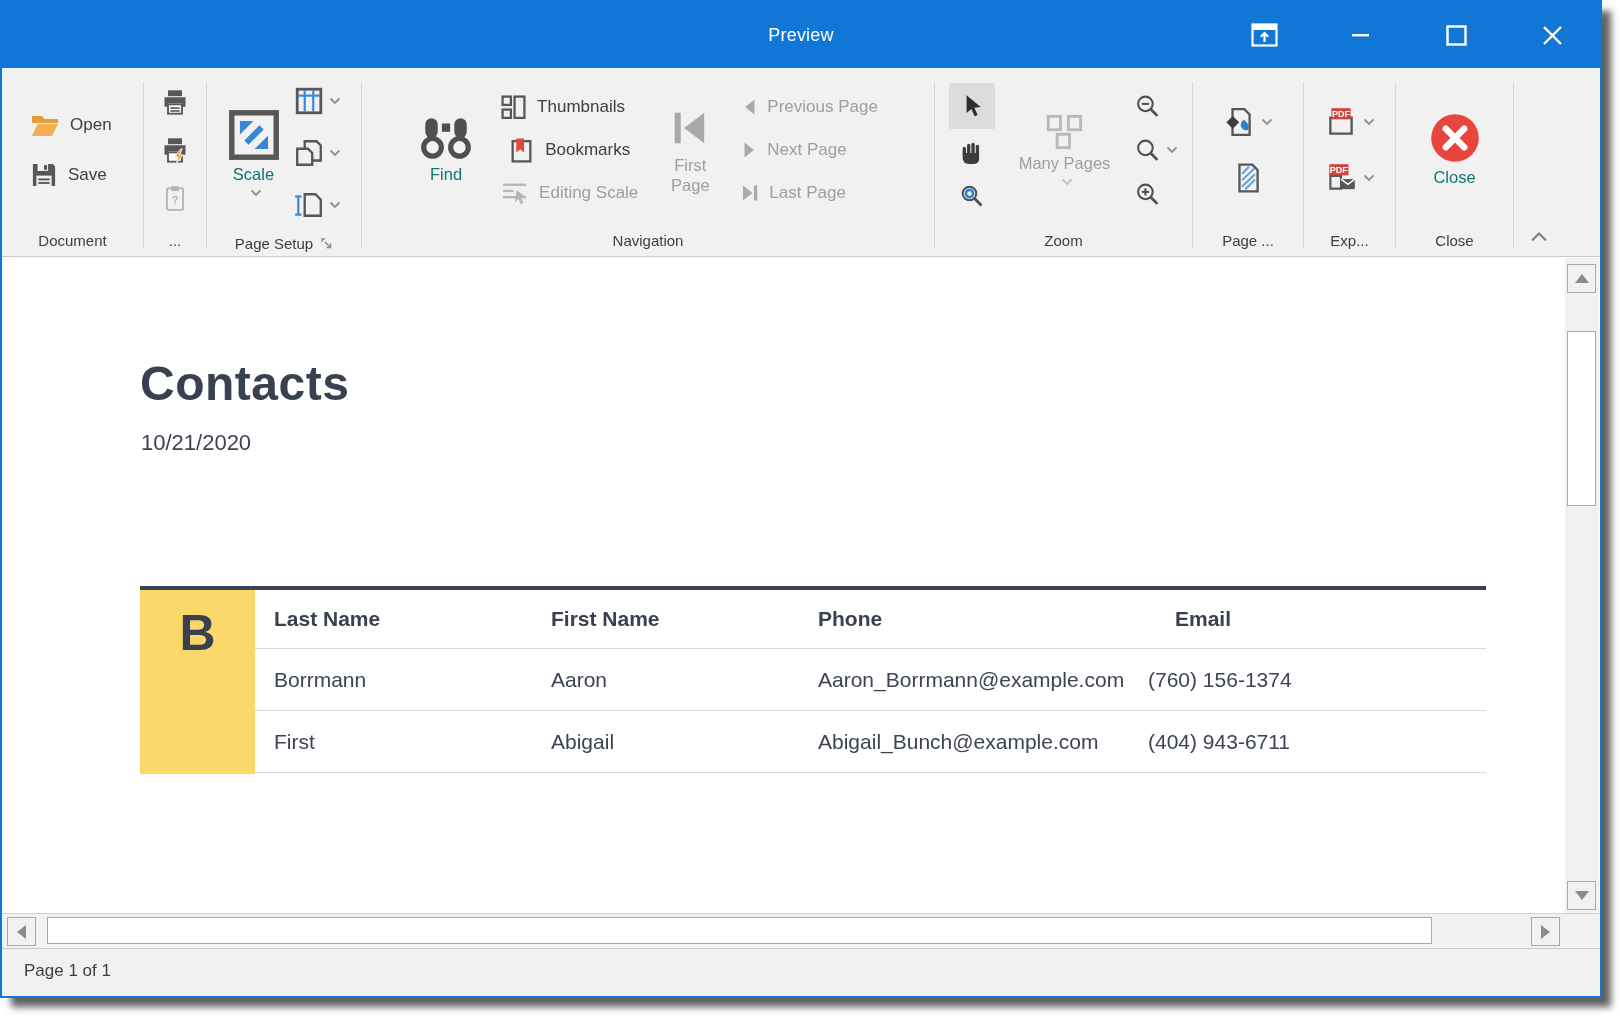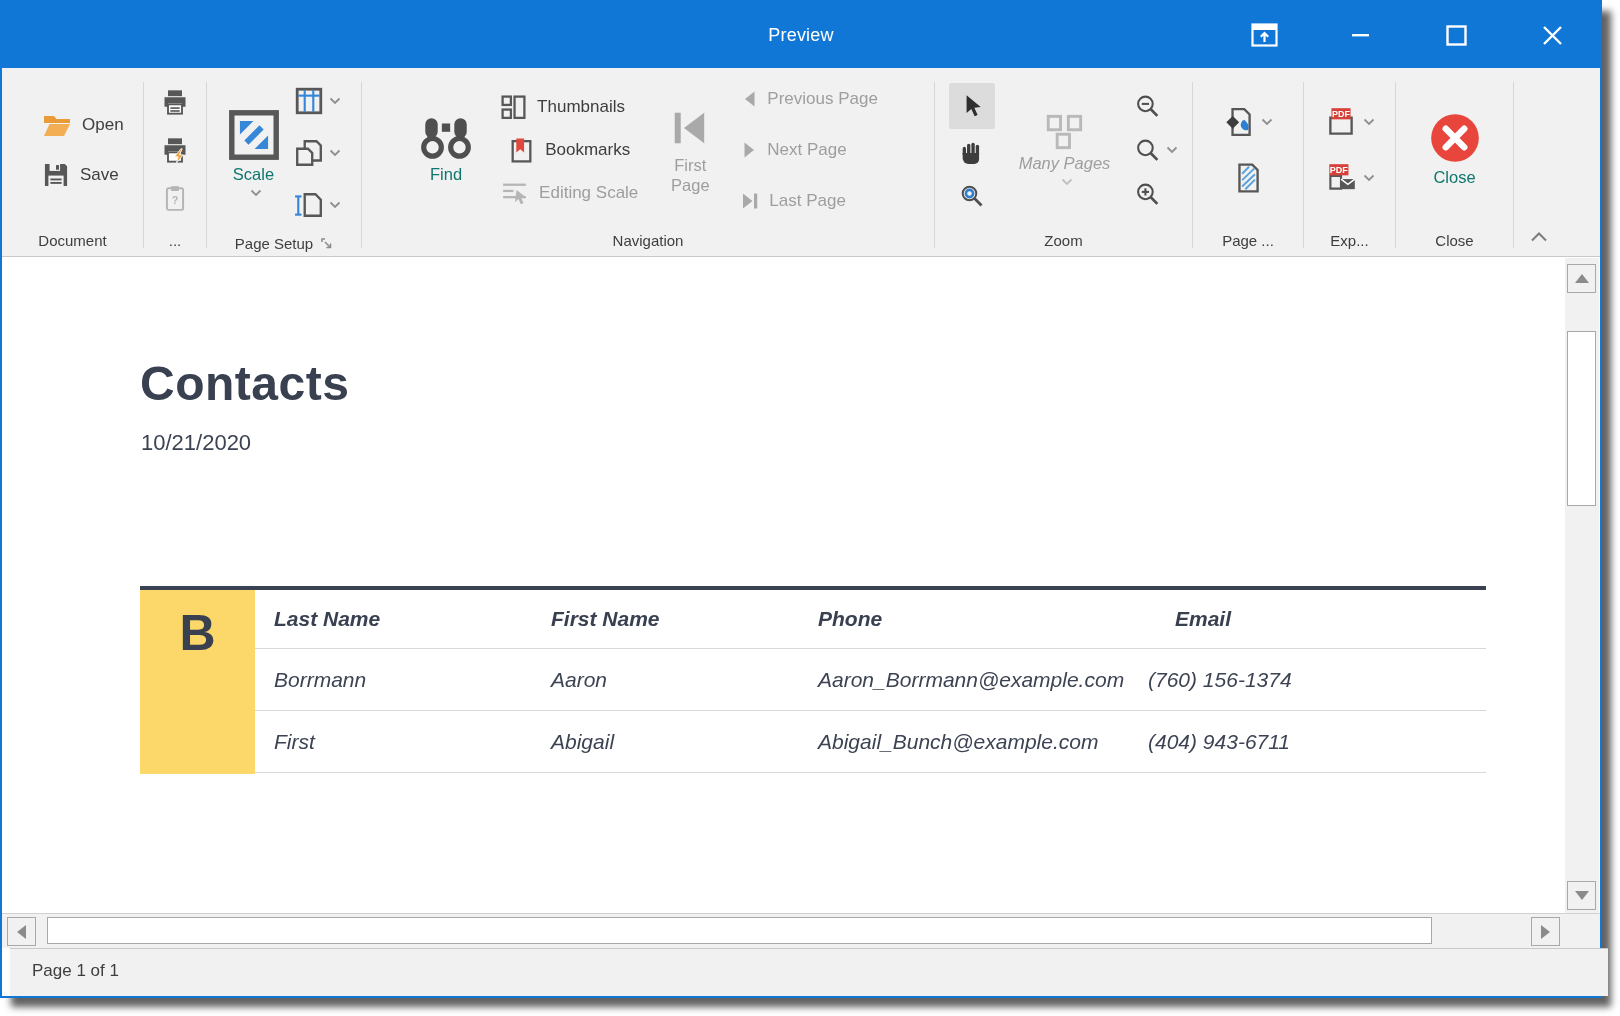--- a/index.html
+++ b/index.html
@@ -49,41 +49,41 @@
                color:#394050; letter-spacing:.5px; }
   .doc-date  { position:absolute; left:139px; top:172px; font-size:22px; color:#3c4353;text-align:center; }
 
   .ctable { position:absolute; left:138px; top:328px; width:1346px; }
   .t-top { height:4px; background:#3a4153; }
   .t-body { display:flex; }
   .t-group { width:115px; background:#fbd869; color:#394050; font-size:50px; font-weight:bold;
              display:flex; justify-content:center; padding-top:14px; height:184px; }
   .t-rows { flex:1; display:flex; flex-direction:column; }
   .trow { display:flex; align-items:center; height:62px; border-bottom:1px solid #d9d9d9;
-          font-size:21px; color:#3c4353;font-style:italic; }
+          font-size:21px; color:#3c4353; }
   .trow.hdr { height:59px; font-weight:bold; color:#394050; }
   .tc  { padding-left:19px; }
   .tc1 { width:277px; } .tc2 { width:267px; } .tc3 { width:330px; } .tc4 { flex:1; }
 
   
   .vscroll { position:absolute; right:1px; top:256px; width:34px; height:655px; background:#f1f1f1; }
   .hscroll { position:absolute; left:0; top:911px; width:100%; height:35px; background:#f1f1f1;
              border-top:1px solid #d0d0d0; }
   .sc-btn { position:absolute; width:29px; height:29px; background:#f1f1f1;
             border:1px solid #a8a8a8; display:flex; align-items:center; justify-content:center; }
   .sc-thumb { position:absolute; background:#fff; border:1px solid #a8a8a8; }
   .tri { width:0; height:0; }
   .tri-up    { border-left:7px solid transparent; border-right:7px solid transparent; border-bottom:9px solid #8b8b8b; }
   .tri-down  { border-left:7px solid transparent; border-right:7px solid transparent; border-top:9px solid #8b8b8b; }
   .tri-left  { border-top:7px solid transparent; border-bottom:7px solid transparent; border-right:9px solid #8b8b8b; }
   .tri-right { border-top:7px solid transparent; border-bottom:7px solid transparent; border-left:9px solid #8b8b8b; }
 
   
   .statusbar { position:absolute; left:0; top:946px; width:100%; height:48px; background:#f1f1f1;
-               border-top:1px solid #c9c9c9;margin-left:8px; }
+               border-top:1px solid #c9c9c9; }
   .sb-page { position:absolute; left:22px; top:12px; font-size:17px; color:#3e3e3e; }
   .sb-zoom { position:absolute; right:28px; top:0; height:100%; display:flex; align-items:center; gap:16px; }
   .sb-pct { font-size:17px; color:#3e3e3e; width:58px; text-align:right; margin-right:20px; }
   .zbtn { color:#8b8b8b; font-size:26px; font-weight:bold; line-height:20px; width:22px; text-align:center; }
   .slider { position:relative; width:205px; height:30px; }
   .sl-track { position:absolute; left:0; right:0; top:14px; height:2px; background:#aeaeae; }
   .sl-fill  { position:absolute; left:0; width:48%; top:14px; height:2px; background:#1177d7; }
   .sl-thumb { position:absolute; left:calc(48% - 6px); top:1px; width:13px; height:28px;
               background:#7d7d7d; border-radius:1px; }
   .grip { margin-left:6px; }
@@ -117,21 +117,21 @@
         <svg width="21" height="21" viewBox="0 0 21 21">
             <path d="M2 2 L19 19 M19 2 L2 19" stroke="#fff" stroke-width="2.4"></path>
           </svg>
       </div>
     </div>
   </div>
 
   <div class="ribbon">
 
     <div class="rgroup" style="width:141px">
-      <div class="rg-content col" style="align-items:flex-start; padding-left:40px;">
+      <div class="rg-content col" style="align-items:flex-start; padding-left:28px;">
         <div class="lbtn">
           <svg width="30" height="26" viewBox="0 0 30 26">
             <path d="M2 4 h10 l2.5 3 H28 v4 H2z" fill="#e89b37"></path>
             <path d="M2 24 h20 l6-12 H7.5 L2 24z" fill="#f3ae53"></path>
           </svg>
           <span>Open</span>
         </div>
         <div class="lbtn">
           <svg width="28" height="28" viewBox="0 0 24 24">
             <path d="M2.5 2.5 h17 l2 2 v17 h-19z" fill="#575757"></path>
@@ -284,21 +284,21 @@
             <span>Editing Scale</span>
           </div>
         </div>
         <div class="bigbtn dis">
           <svg width="48" height="48" viewBox="0 0 44 44">
             <rect x="8" y="8" width="5.5" height="28" fill="#a9a9a9"></rect>
             <path d="M35 8 L16.5 22 L35 36z" fill="#a9a9a9"></path>
           </svg>
           <span class="blabel" style="width:52px;">First Page</span>
         </div>
-        <div class="col" style="gap:8px;">
+        <div class="col" style="gap:0;">
           <div class="lbtn dis" style="height:43px;">
             <svg width="15" height="18" viewBox="0 0 14 18">
                 <path d="M12 1.5 L2.5 9 L12 16.5z" fill="#a9a9a9"></path>
               </svg>
             <span>Previous Page</span>
           </div>
           <div class="lbtn dis" style="height:43px;">
             <svg width="15" height="18" viewBox="0 0 14 18">
                 <path d="M2 1.5 L11.5 9 L2 16.5z" fill="#a9a9a9"></path>
               </svg>
@@ -311,21 +311,21 @@
               </svg>
             <span>Last Page</span>
           </div>
         </div>
       </div>
       <div class="rg-label">Navigation</div>
     </div>
     <div class="rg-sep"></div>
 
     <div class="rgroup" style="width:257px">
-      <div class="rg-content" style="gap:24px;font-style:italic;">
+      <div class="rg-content" style="gap:24px;">
         <div class="col" style="gap:2px;">
           <div class="sbtn selectedTool">
             <svg width="26" height="26" viewBox="0 0 24 24">
               <path d="M7 2 v16.5 l4.4-3.8 3 6.8 2.8-1.3 -3-6.6 5.8-.7z" fill="#2e2e2e"></path>
             </svg>
           </div>
           <div class="sbtn" style="height:42px;">
             <svg width="27" height="27" viewBox="0 0 26 26" fill="#3d3d3d">
               <rect x="4.5" y="7.5" width="3.2" height="9" rx="1.6"></rect>
               <rect x="8.7" y="4.5" width="3.2" height="12" rx="1.6"></rect>

